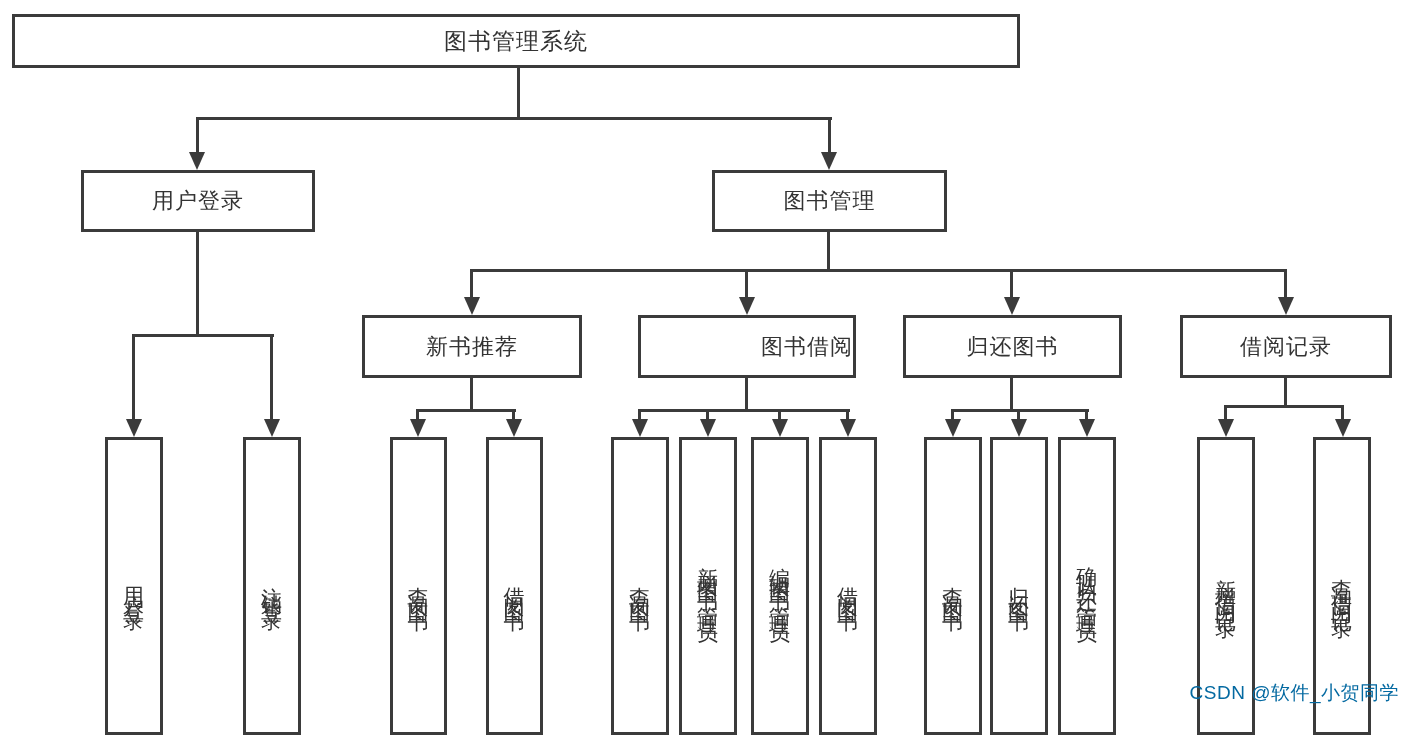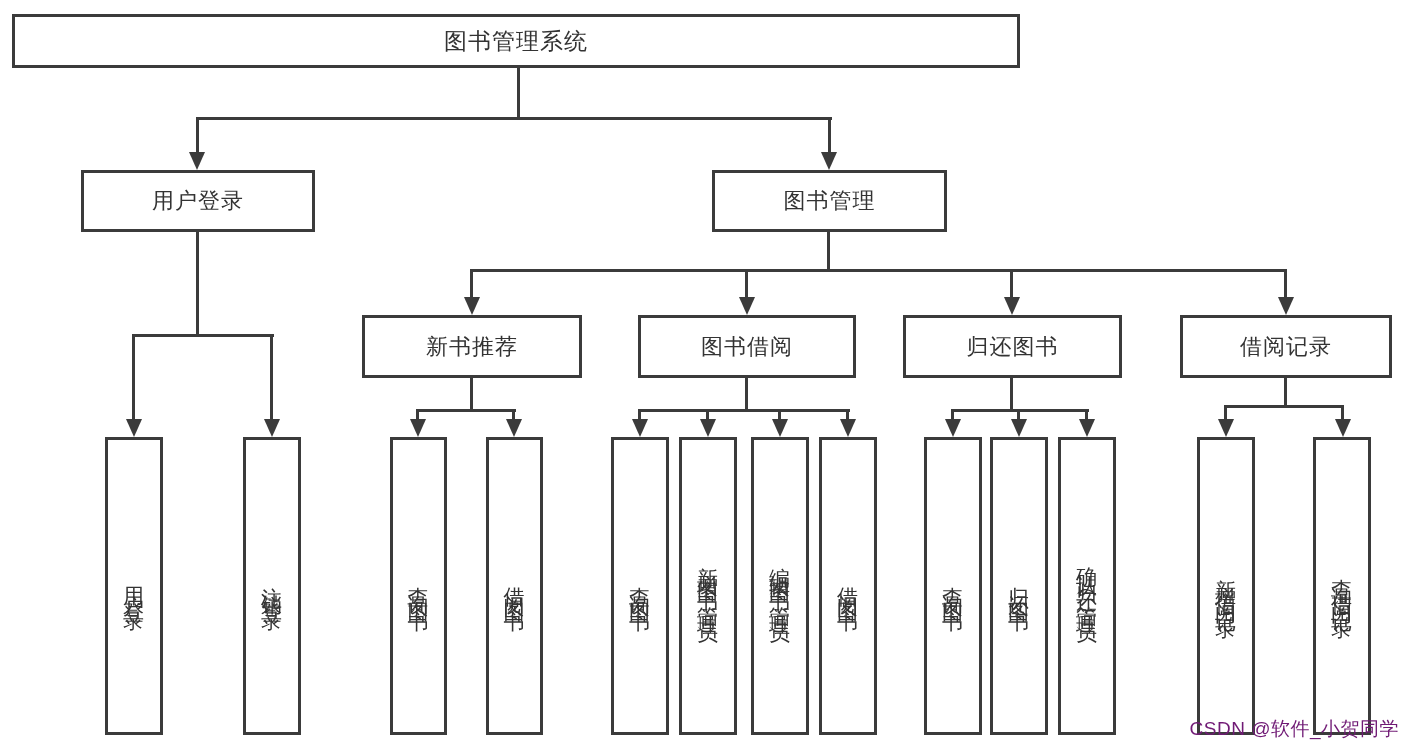--- a/index.html
+++ b/index.html
@@ -11,21 +11,21 @@
     position:absolute;box-sizing:border-box;background:#ffffff;
     border:3px solid #3b3b3b;display:flex;align-items:center;justify-content:center;
     z-index:2;
   }
   .hlabel{font-size:22px;letter-spacing:1px;white-space:nowrap;}
   .n-root{left:12px;top:14px;width:1008px;height:54px;}
   .n-root .hlabel{font-size:23px;}
   .n-l2a{left:81px;top:170px;width:234px;height:62px;}
   .n-l2b{left:712px;top:170px;width:235px;height:62px;}
   .n-l3a{left:362px;top:315px;width:220px;height:63px;align-items:center;}
-  .n-l3b{left:638px;top:315px;width:218px;height:63px;}
+  .n-l3b{left:638px;top:315px;width:218px;height:63px;justify-content:flex-end;}
   .n-l3c{left:903px;top:315px;width:219px;height:63px;}
   .n-l3d{left:1180px;top:315px;width:212px;height:63px;}
   .leaf{top:437px;height:298px;}
   .vtext{
     writing-mode:vertical-rl;text-orientation:mixed;
     font-size:21px;line-height:1;letter-spacing:8px;white-space:nowrap;
   }
   .lf-a1{left:105px;width:58px;} .lf-a2{left:243px;width:58px;}
   .lf-b1{left:390px;width:57px;} .lf-b2{left:486px;width:57px;}
   .lf-c1{left:611px;width:58px;} .lf-c2{left:679px;width:58px;}
@@ -33,22 +33,22 @@
   .lf-d1{left:924px;width:58px;} .lf-d2{left:990px;width:58px;}
   .lf-d3{left:1058px;width:58px;}
   .lf-e1{left:1197px;width:58px;} .lf-e2{left:1313px;width:58px;}
   .ln{position:absolute;background:#3b3b3b;z-index:1;}
   .ar{
     position:absolute;width:0;height:0;z-index:3;
     border-left:8px solid transparent;border-right:8px solid transparent;
     border-top:18px solid #3b3b3b;
   }
   .watermark{
-    position:absolute;right:6px;top:716px;z-index:5;
-    font-size:19px;color:#701a75;letter-spacing:0.5px;white-space:nowrap;
+    position:absolute;right:6px;top:680px;z-index:5;
+    font-size:19px;color:#0369a1;letter-spacing:0.5px;white-space:nowrap;
   }
 </style>
 </head>
 <body>
 
 <div class="stage">
 
   <div class="ln" style="left:517px;top:68px;width:3px;height:52px;"></div>
   <div class="ln" style="left:196px;top:117px;width:636px;height:3px;"></div>
   <div class="ln" style="left:196px;top:117px;width:3px;height:40px;"></div>

